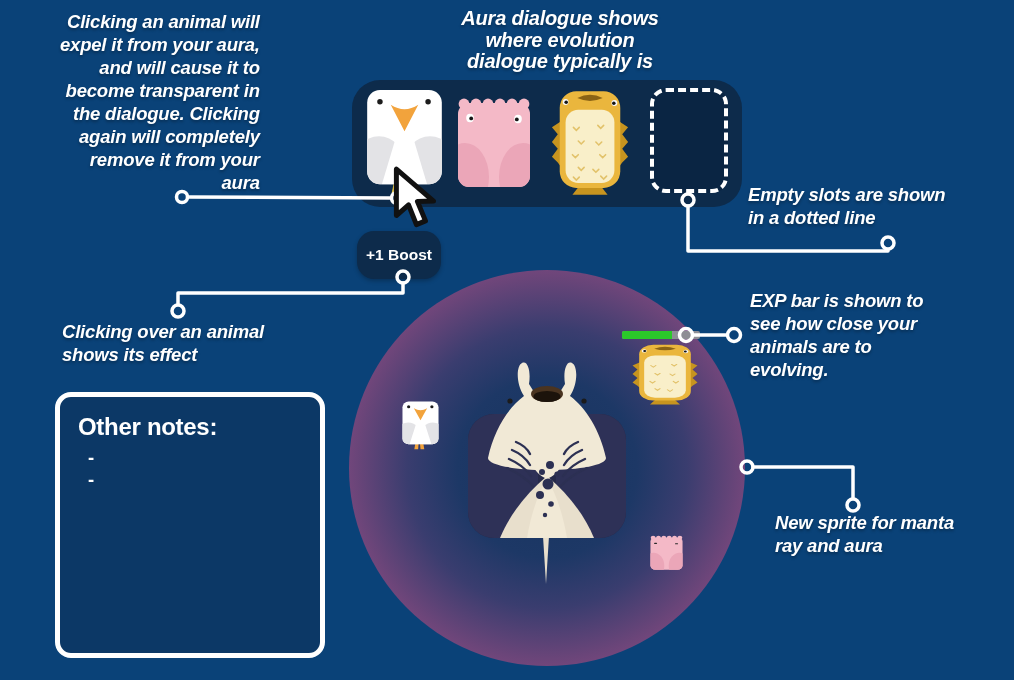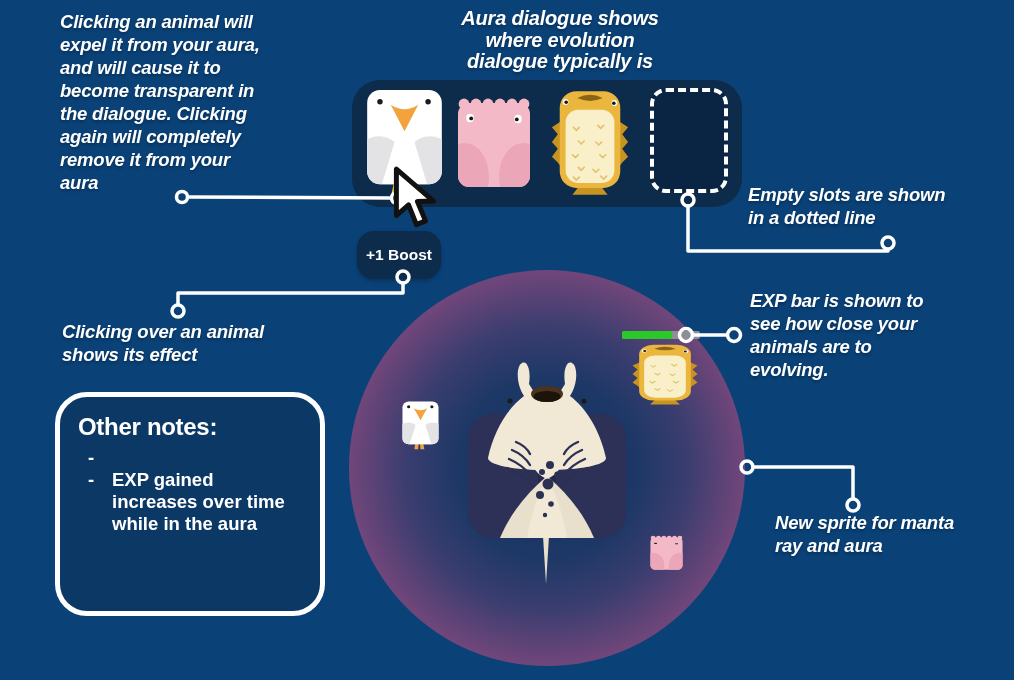--- a/index.html
+++ b/index.html
@@ -48,41 +48,41 @@
     left:468px;top:414px;width:158px;height:124px;
     background:#262a4a;border-radius:26px;
   }
   .exp-bar{
     left:622px;top:331px;width:78px;height:8px;
     background:#8e8e95;border-radius:2px;overflow:hidden;
   }
   .exp-fill{height:100%;background:#2bc82a;}
   
   .notes-box{
-    left:55px;top:392px;width:270px;height:224px;
+    left:55px;top:392px;width:270px;height:266px;
     box-sizing:border-box;
     background:#0c3866;
-    border:5px solid #ffffff;border-radius:32px;
+    border:5px solid #ffffff;border-radius:16px;
     padding:14px 16px 0 18px;
   }
   .notes-title{
     font-size:24px;font-weight:bold;letter-spacing:-0.3px;
     margin:2px 0 6px 0;
   }
   .notes-list{list-style:none;margin:0;padding:0;}
   .notes-list li{display:flex;font-weight:bold;font-size:18.5px;line-height:22px;}
   .notes-list .dash{width:34px;padding-left:10px;box-sizing:border-box;flex:none;}
   .notes-list .txt{white-space:pre-line;flex:1;}
   svg{display:block;}
   .overlay{left:0;top:0;pointer-events:none;}
 </style>
 </head>
 <body>
 
-<div class="note" style="left:60px;top:10px;">Clicking an animal will
+<div class="note" style="left:60px;top:10px;text-align:right;">Clicking an animal will
 expel it from your aura,
 and will cause it to
 become transparent in
 the dialogue. Clicking
 again will completely
 remove it from your
 aura</div>
 <div class="note center" style="left:440px;top:8px;width:240px;font-size:20px;line-height:21.5px;">Aura dialogue shows
 where evolution
 dialogue typically is</div>
@@ -307,23 +307,20 @@
 </svg>
 
 <div class="abs notes-box">
   <div class="notes-title">Other notes:</div>
   <ul class="notes-list">
     <li>
       <span class="dash">-</span>
     </li>
     <li>
       <span class="dash">-</span>
-      <span class="txt">EXP gained
-increases over time
-while in the aura</span>
     </li>
   </ul>
 </div>
 
 <svg class="abs overlay" width="1014" height="680" viewBox="0 0 1014 680">
   <g stroke="#ffffff" stroke-width="3.5" fill="none" stroke-linejoin="round" stroke-linecap="round">
 
     <circle cx="182" cy="197" r="5.5"></circle>
     <line x1="188" y1="197" x2="391" y2="198"></line>
     <circle cx="397" cy="198" r="5.5"></circle>

